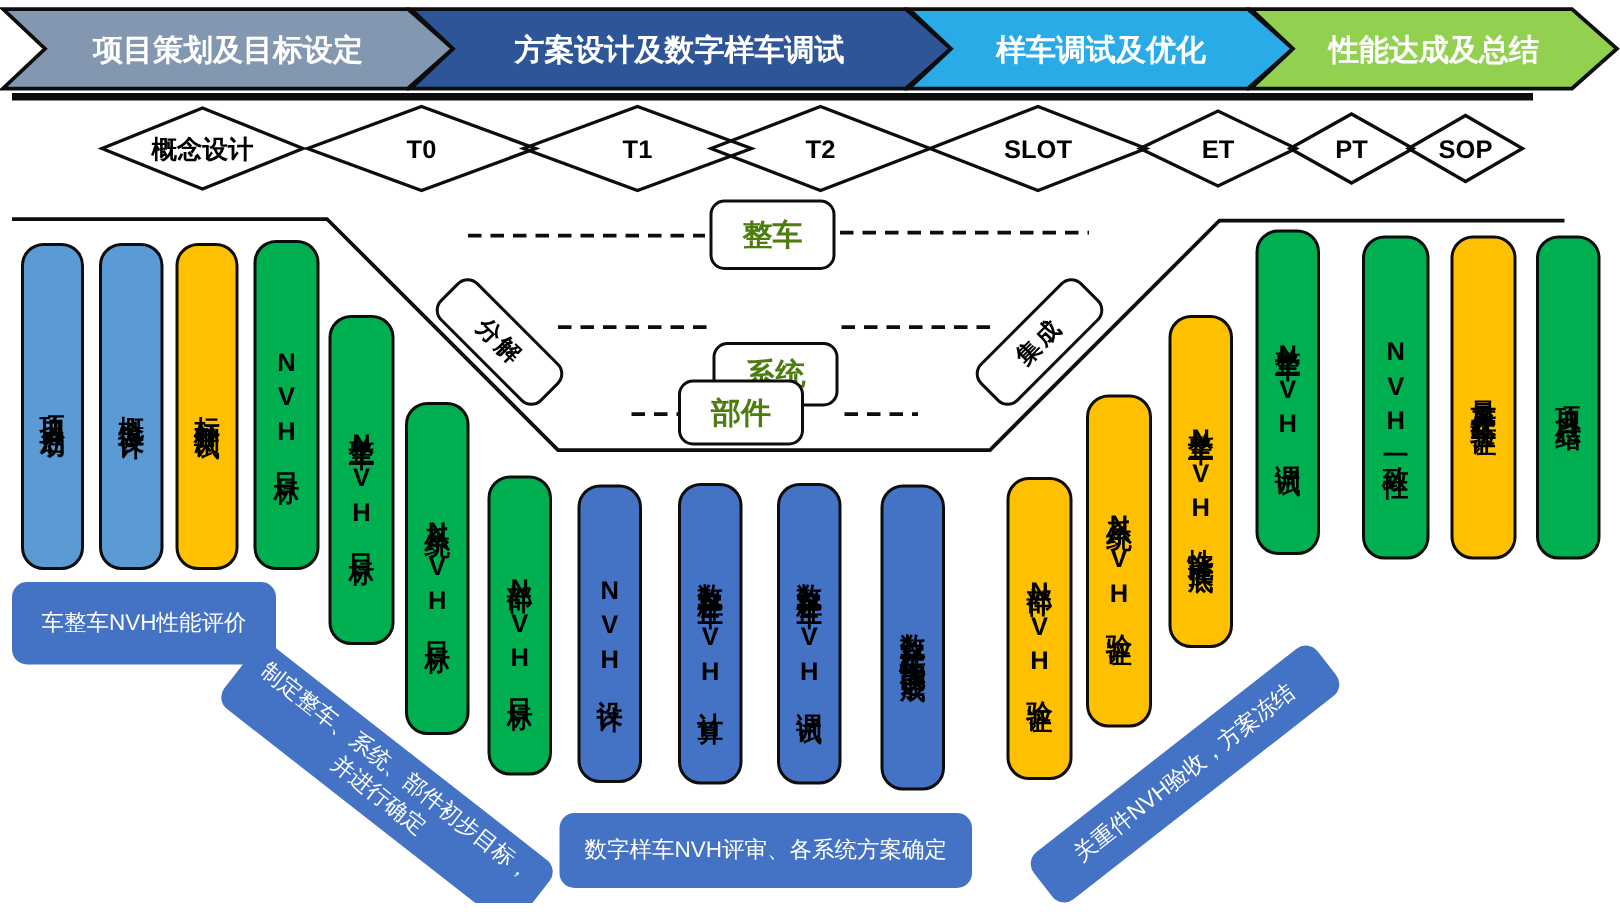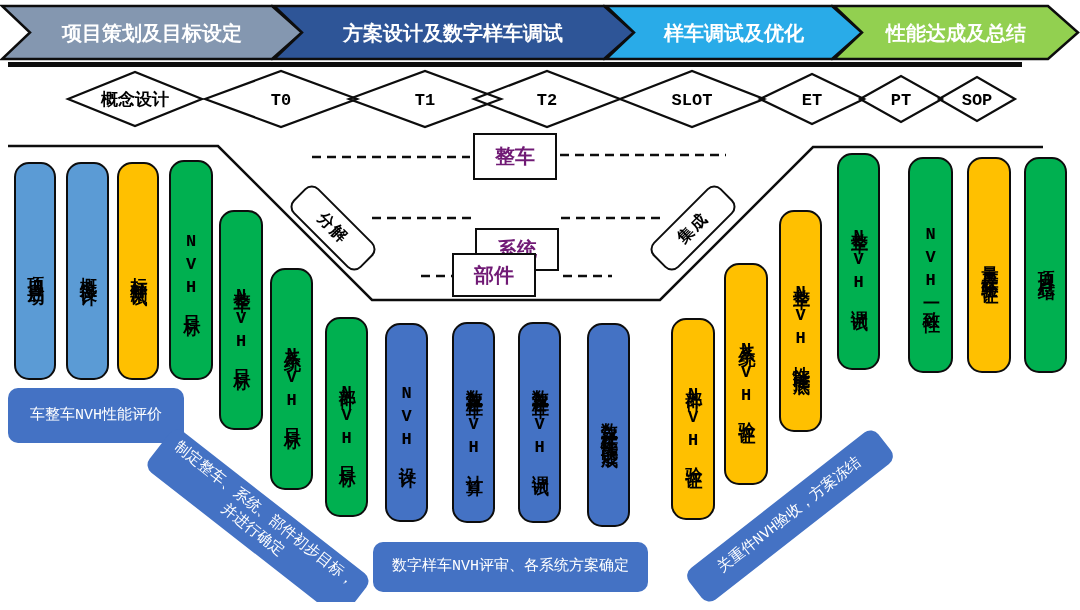--- a/index.html
+++ b/index.html
@@ -1,30 +1,30 @@
 <!DOCTYPE html>
 <html><head>
 <meta charset="utf-8">
 <style>
   html,body{margin:0;padding:0;background:#fff;}
   .stage{position:relative;width:1080px;height:602px;background:#fff;overflow:hidden;
-         font-family:Liberation Mono, monospace;}
+         font-family:Liberation Sans, sans-serif;}
   .stage svg{position:absolute;left:0;top:0;}
   .phase-label{fill:#fff;font-size:20px;font-weight:700;text-anchor:middle;}
   .ms-label{fill:#000;font-size:17px;font-weight:600;text-anchor:middle;}
   .pill{position:absolute;box-sizing:border-box;border:2.5px solid #0d0d0d;border-radius:15px;
         display:flex;align-items:center;justify-content:center;
         writing-mode:vertical-rl;text-orientation:upright;
         font-size:17px;font-weight:700;letter-spacing:4px;color:#000;text-align:center;}
   .c-blue{background:#5B9BD5;}
   .c-indigo{background:#4472C4;}
   .c-yellow{background:#FFC000;}
   .c-green{background:#00B050;}
-  .level{position:absolute;box-sizing:border-box;background:#fff;border:2.5px solid #0d0d0d;border-radius:0;
-         display:flex;align-items:center;justify-content:center;font-size:20px;font-weight:700;color:#701a75;}
+  .level{position:absolute;box-sizing:border-box;background:#fff;border:2.5px solid #0d0d0d;border-radius:10px;
+         display:flex;align-items:center;justify-content:center;font-size:20px;font-weight:700;color:#4d7c0f;}
   .tilt{position:absolute;box-sizing:border-box;background:#fff;border:2px solid #0d0d0d;border-radius:10px;
         display:flex;align-items:center;justify-content:center;font-size:16px;font-weight:700;color:#000;
         letter-spacing:2px;}
   .cap{position:absolute;box-sizing:border-box;background:#4472C4;color:#fff;border-radius:10px;
        display:flex;flex-direction:column;align-items:center;justify-content:center;
        text-align:center;font-size:15px;line-height:1.32;padding:4px 6px;}
 </style>
 </head>
 <body>
 

